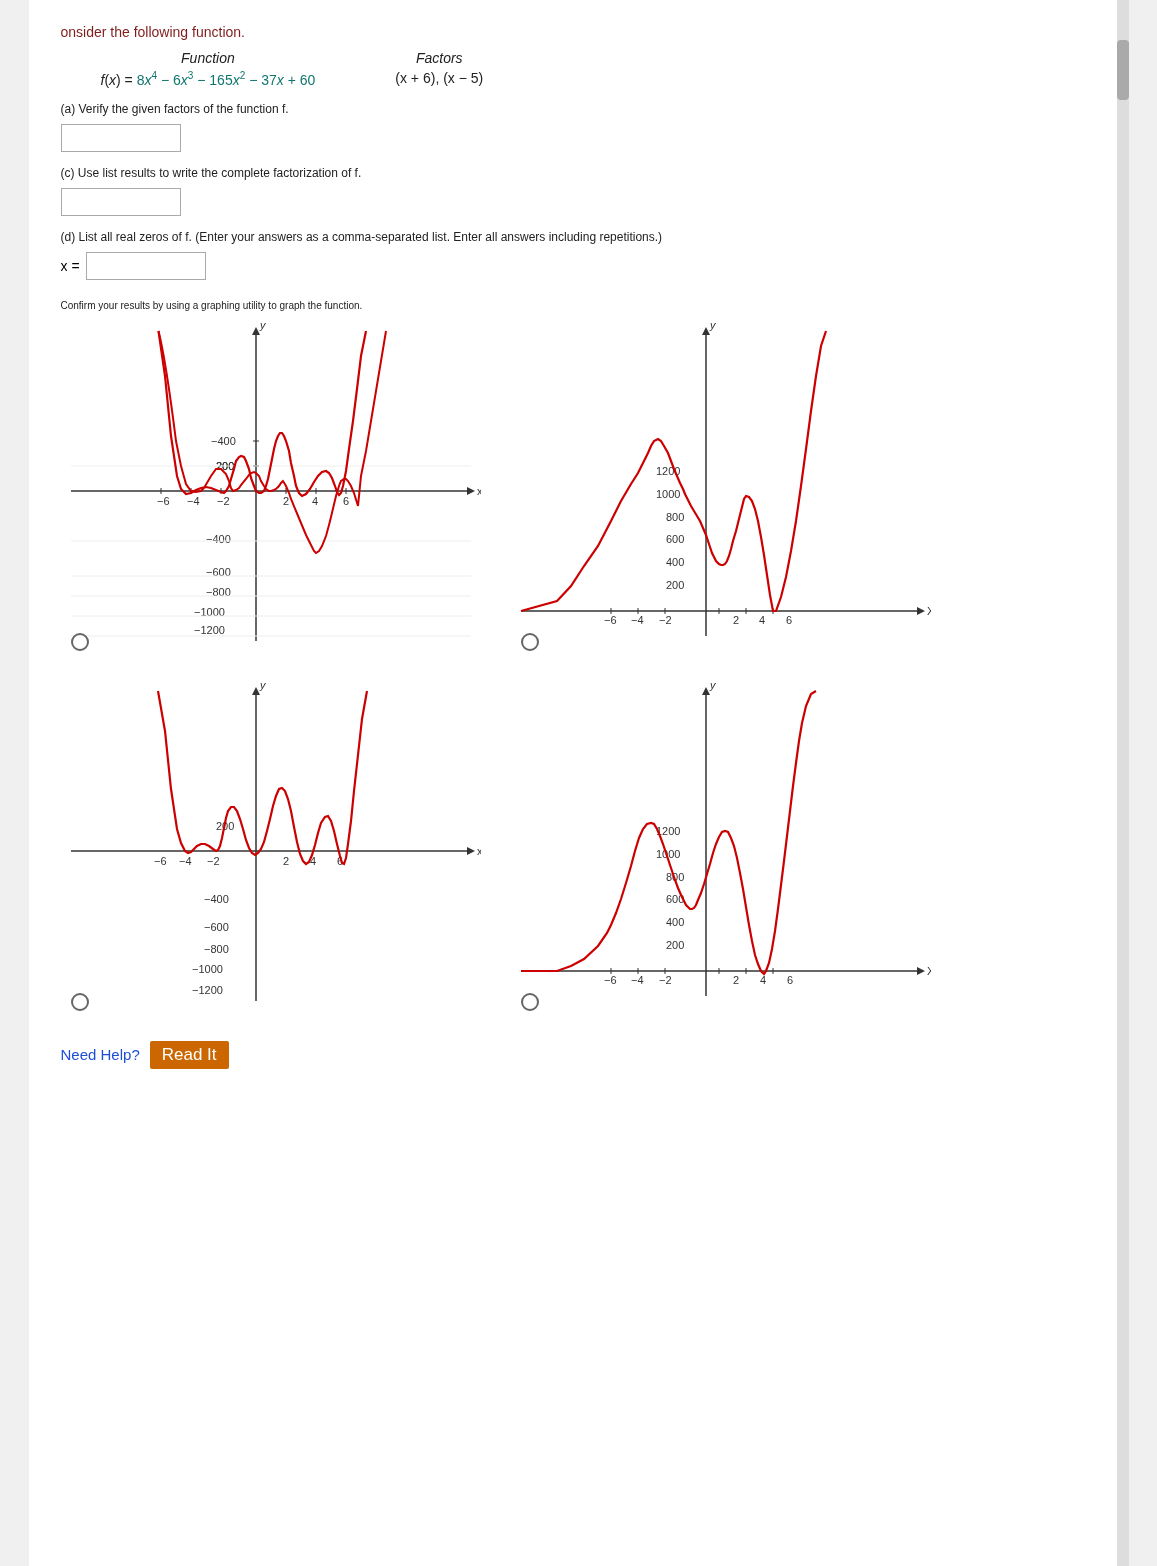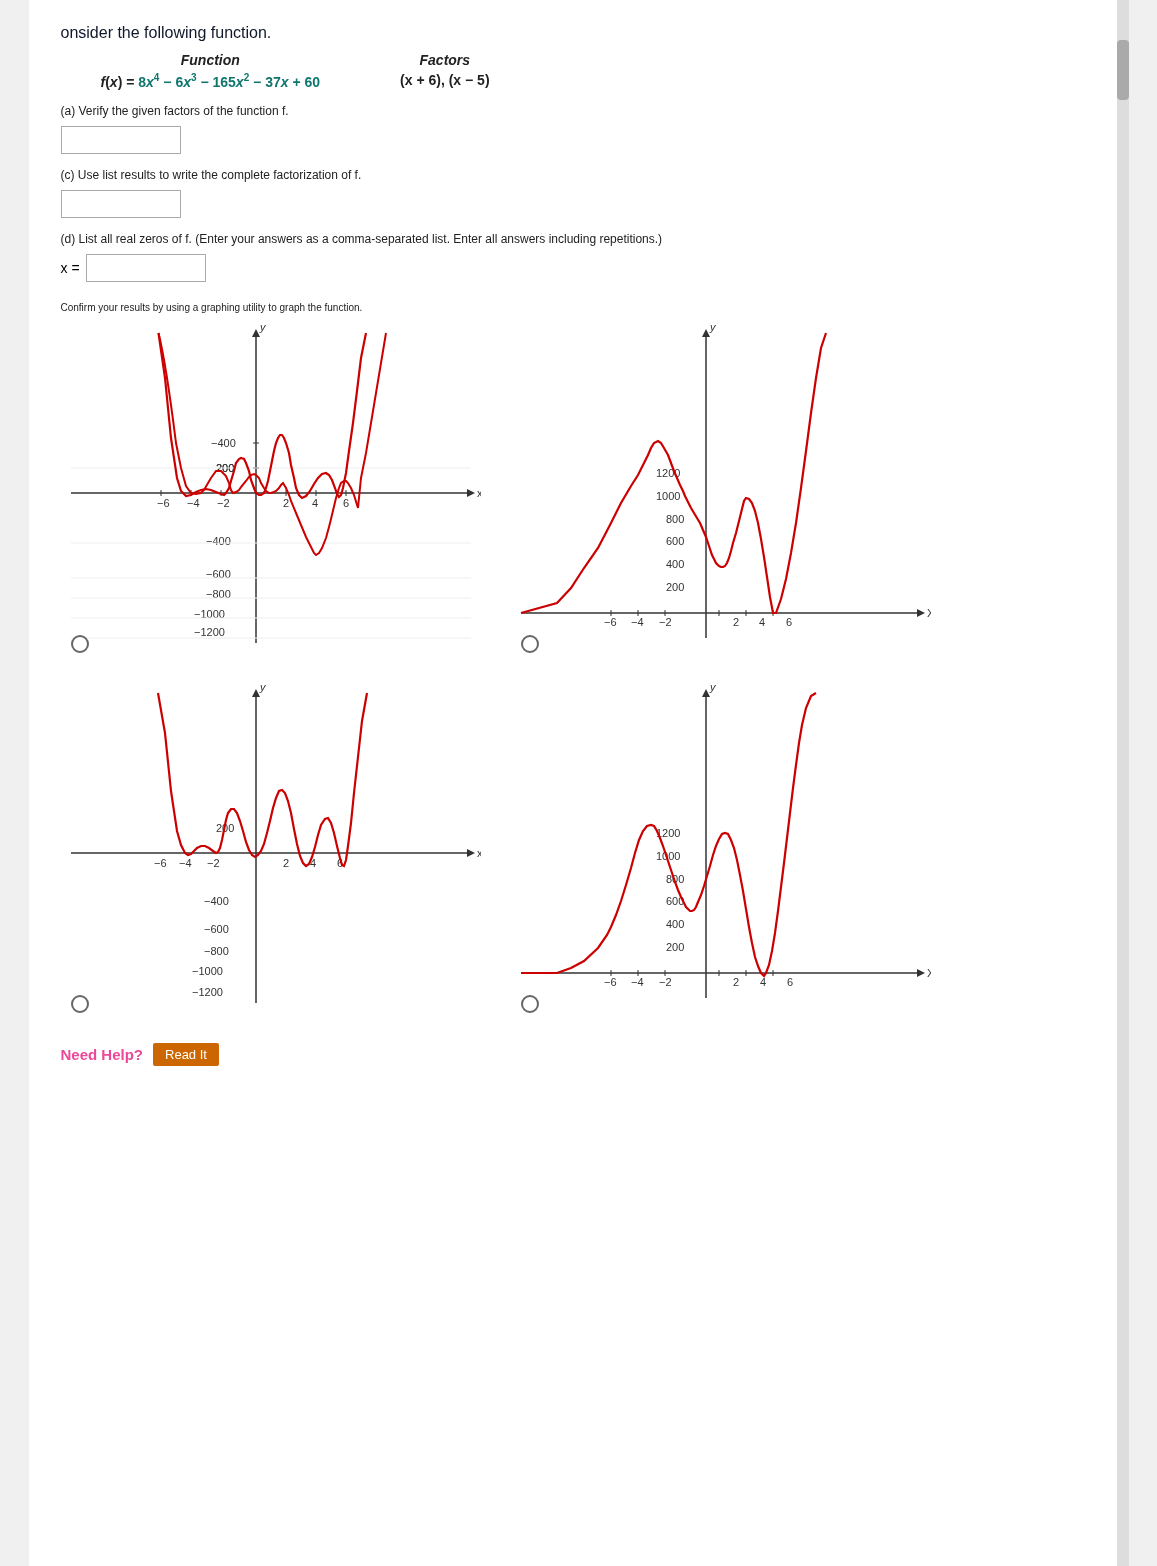--- a/index.html
+++ b/index.html
@@ -11,30 +11,29 @@
       justify-content: center;
     }
     .page-container {
       background: #fff;
       width: 1100px;
       min-height: 1566px;
       padding: 24px 32px 40px 32px;
       position: relative;
     }
     .problem-text {
-      font-size: 16px;
-      color: #0f172a;
+      font-size: 14px;
+      color: #7f1d1d;
       margin-bottom: 10px;
     }
     .function-table {
       display: flex;
       gap: 80px;
       margin: 8px 0 8px 40px;
       align-items: flex-start;
-      font-weight: bold;
     }
     .function-col { display: flex; flex-direction: column; align-items: center; }
     .col-header { font-style: italic; font-size: 14px; color: #222; margin-bottom: 4px; }
     .function-expr { font-size: 14px; color: #222; }
     .red { color: #0f766e; }
     .sup { font-size: 10px; vertical-align: super; }
     .part-label { font-size: 12px; color: #222; margin: 14px 0 8px 0; }
     .answer-box {
       border: 1px solid #aaa;
       width: 120px;
@@ -66,27 +65,27 @@
       border-radius: 50%;
       border: 2px solid #666;
       background: #fff;
     }
     .need-help-row {
       display: flex;
       align-items: center;
       gap: 10px;
       margin-top: 18px;
     }
-    .need-help-label { color: #ec4899; font-weight: bold; font-size: 15px; }
+    .need-help-label { color: #1d4ed8; font-weight: normal; font-size: 15px; }
     .read-it-btn {
       background: #cc6600;
       color: #fff;
       border: none;
       padding: 4px 12px;
-      font-size: 13px;
+      font-size: 17px;
       cursor: pointer;
       border-radius: 2px;
     }
     svg text { font-family: Arial, sans-serif; }
     .scrollbar {
       position: absolute;
       right: 0;
       top: 0;
       width: 12px;
       height: 100%;

